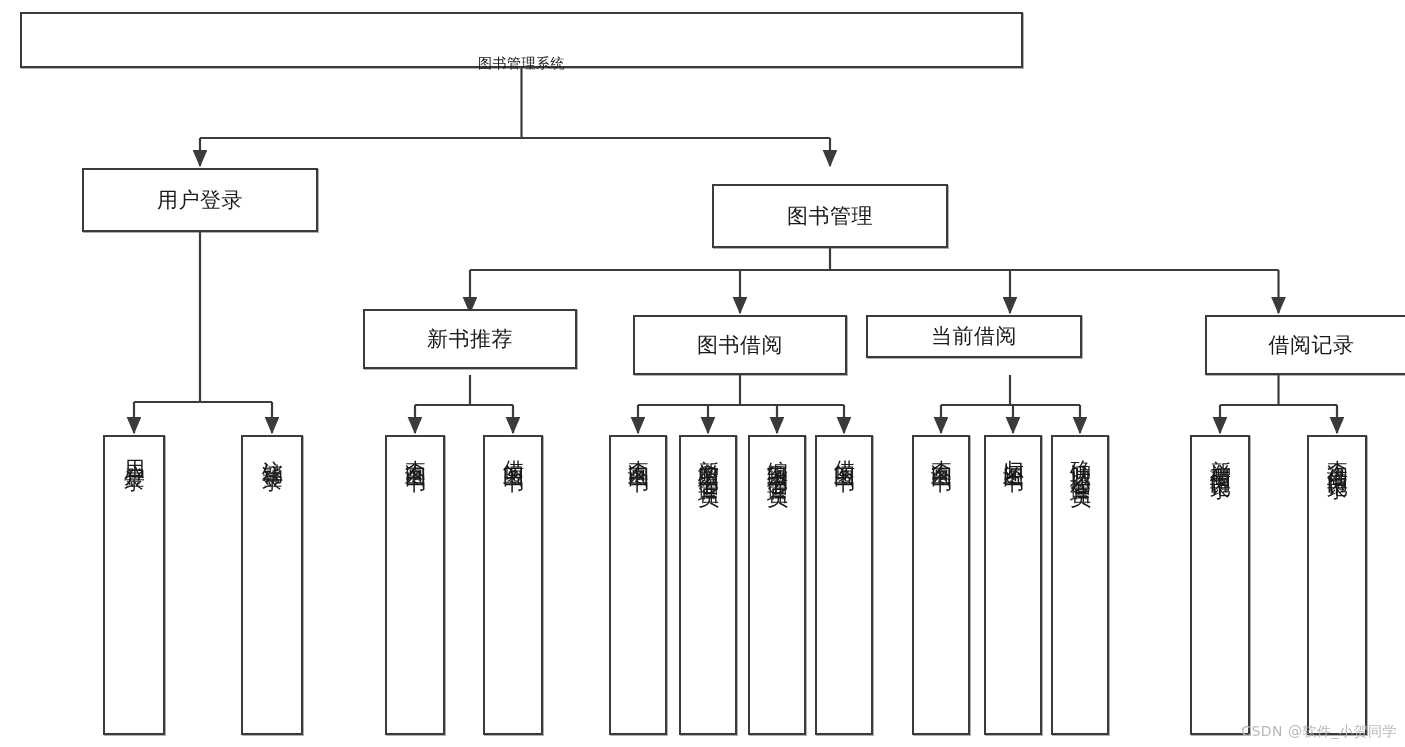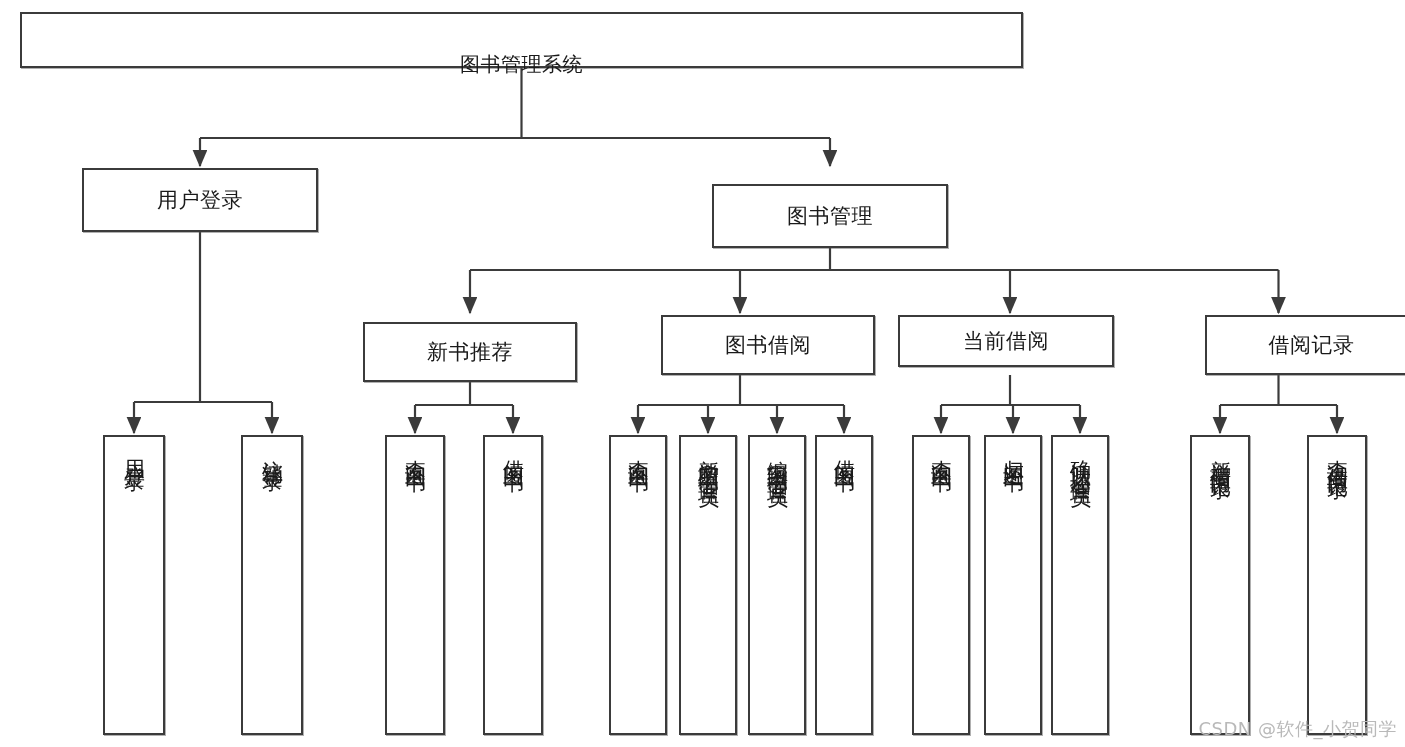--- a/index.html
+++ b/index.html
@@ -36,42 +36,42 @@
     z-index: 2;
   }
   .node .label {
     color: #1a1a1a;
     font-size: 21px;
     line-height: 1.25;
     letter-spacing: 0.5px;
     white-space: nowrap;
     text-align: center;
   }
-  .node.root .label { font-size: 20px; margin-top: 48px; }
+  .node.root .label { font-size: 14px; margin-top: 48px; }
   
   .node.leaf {
     align-items: flex-start;
     justify-content: center;
     padding-top: 6px;
   }
   .node.leaf .label {
     writing-mode: vertical-rl;
     text-orientation: upright;
     white-space: nowrap;
     font-size: 21px;
     letter-spacing: 4px;
     line-height: 1;
     display: block;
   }
   #watermark {
     position: absolute;
     right: 8px;
     bottom: 6px;
     color: #b9b9b9;
-    font-size: 18px;
+    font-size: 14px;
     letter-spacing: 0.5px;
     white-space: nowrap;
     z-index: 5;
     font-family: "DejaVu Sans", "Liberation Sans", sans-serif;
     text-align: right;
   }
 </style>
 </head>
 <body>
 
@@ -123,27 +123,27 @@
   <div id="nodes">
       <div class="node root" style="left: 20px; top: 12px; width: 1003px; height: 56px;">
         <span class="label">图书管理系统</span>
       </div>
       <div class="node" style="left: 82px; top: 168px; width: 236px; height: 64px;">
         <span class="label">用户登录</span>
       </div>
       <div class="node" style="left: 712px; top: 184px; width: 236px; height: 64px;">
         <span class="label">图书管理</span>
       </div>
-      <div class="node" style="left: 363px; top: 322px; width: 214px; height: 60px;">
+      <div class="node" style="left: 363px; top: 309px; width: 214px; height: 60px;">
         <span class="label">新书推荐</span>
       </div>
-      <div class="node" style="left: 633px; top: 315px; width: 214px; height: 60px; margin-left: 28px;">
+      <div class="node" style="left: 633px; top: 315px; width: 214px; height: 60px;">
         <span class="label">图书借阅</span>
       </div>
-      <div class="node" style="left: 898px; top: 315px; width: 216px; height: 52px;">
+      <div class="node" style="left: 866px; top: 315px; width: 216px; height: 43px;">
         <span class="label">当前借阅</span>
       </div>
       <div class="node" style="left: 1172px; top: 315px; width: 213px; height: 60px; margin-left: 33px;">
         <span class="label">借阅记录</span>
       </div>
       <div class="node leaf" style="left: 103px; top: 435px; width: 62px; height: 300px;">
         <span class="label">用户登录</span>
       </div>
       <div class="node leaf" style="left: 241px; top: 435px; width: 62px; height: 300px;">
         <span class="label">注销登录</span>

